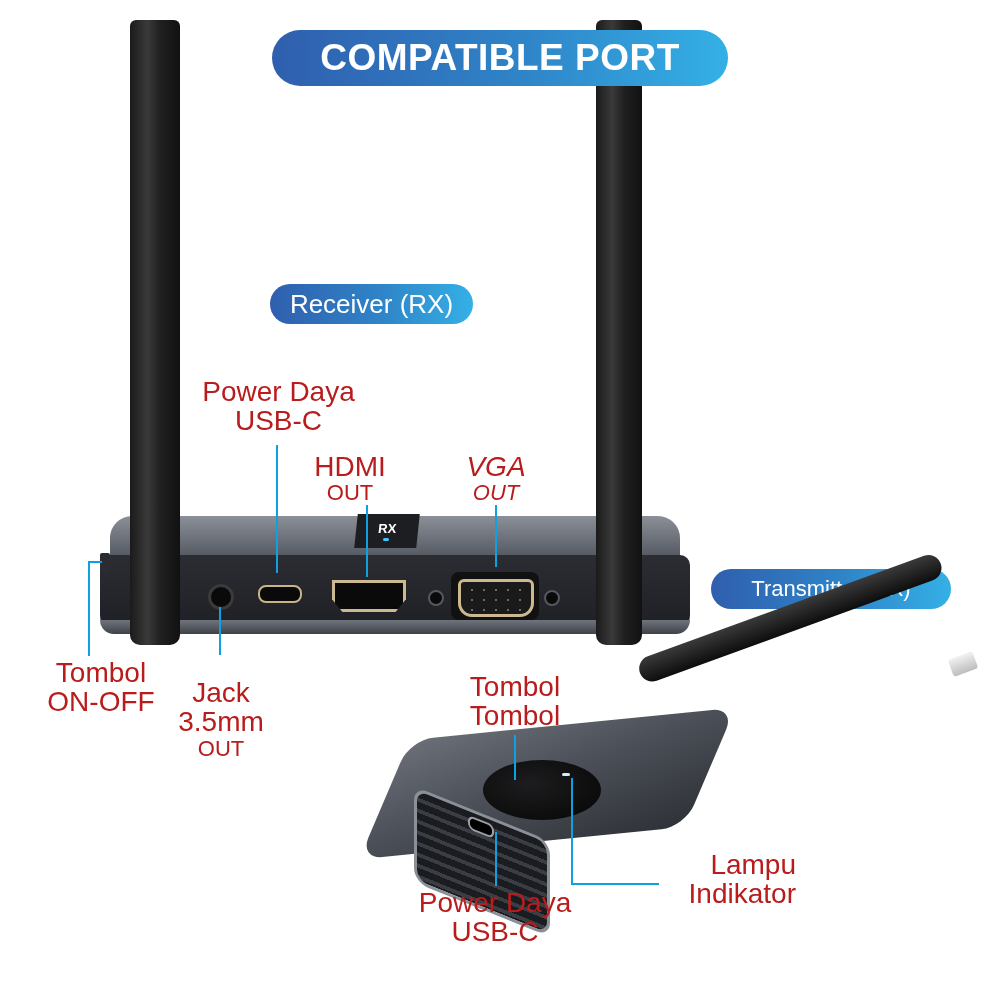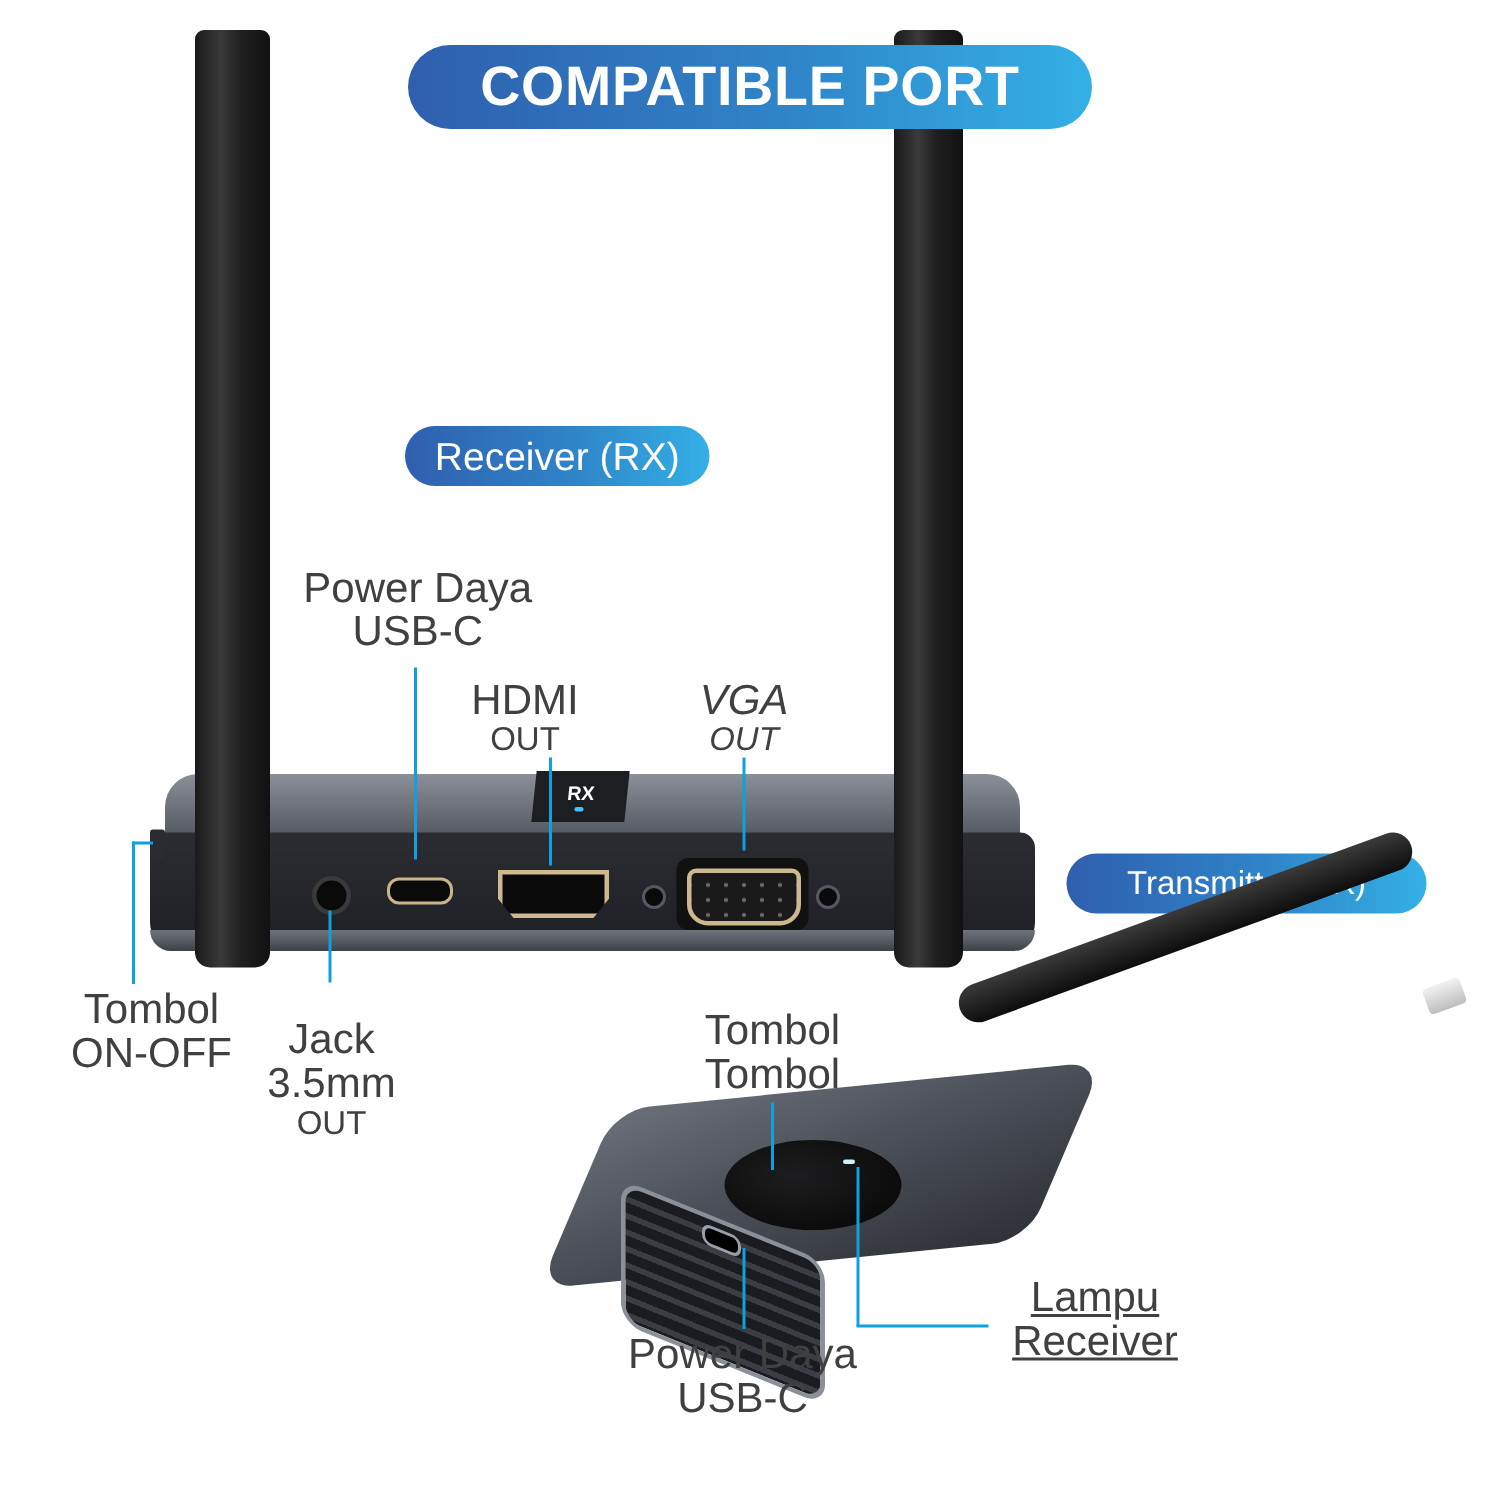--- a/index.html
+++ b/index.html
@@ -11,21 +11,21 @@
     background: linear-gradient(90deg, #2f5fae 0%, #2f84c8 55%, #34b0e6 100%);
     border-radius: 999px;
   }
   .title-pill { left: 272px; top: 30px; width: 456px; height: 56px;
     font-weight: bold; font-size: 37px; line-height: 56px; letter-spacing: 0.5px; z-index: 3; }
   .rx-pill { left: 270px; top: 284px; width: 203px; height: 40px;
     font-size: 26px; line-height: 40px; }
   .tx-pill { left: 711px; top: 569px; width: 240px; height: 40px;
     font-size: 22px; line-height: 40px; }
 
-  .label { position: absolute; color: #404040; text-align: center; line-height: 1.05; white-space: nowrap; }
+  .label { position: absolute; color: #b91c1c; text-align: center; line-height: 1.05; white-space: nowrap; }
   .label .big { font-size: 28px; display: block; }
   .label .small { font-size: 22px; display: block; }
   .line { position: absolute; background: #0ea0e0; }
 
   
   .antenna { position: absolute; background: linear-gradient(90deg, #1a1a1a 0%, #3a3a3a 35%, #202020 60%, #111 100%);
     border-radius: 6px 6px 10px 10px; z-index: 2; }
   
   .rx-top { left: 110px; top: 516px; width: 570px; height: 60px;
     background: linear-gradient(180deg, #8a8f98 0%, #5a5f68 60%, #3d4048 100%);
@@ -141,22 +141,22 @@
 </div>
 
 <div class="label" style="left:450px; top:672px; width:130px;">
   <span class="big">Tombol</span>
   <span class="big">Tombol</span>
 </div>
 <div class="line" style="left:514px; top:735px; width:2px; height:45px;"></div>
 
 <div class="line" style="left:571px; top:778px; width:2px; height:106px;"></div>
 <div class="line" style="left:571px; top:883px; width:88px; height:2px;"></div>
-<div class="label" style="left:664px; top:850px; width:132px; text-align:center;text-decoration:underline;">
+<div class="label" style="left:664px; top:850px; width:132px; text-align:right;">
   <span class="big">Lampu</span>
-  <span class="big">Receiver</span>
+  <span class="big">Indikator</span>
 </div>
 
 <div class="line" style="left:495px; top:832px; width:2px; height:54px;"></div>
 <div class="label" style="left:410px; top:888px; width:170px;">
   <span class="big">Power Daya</span>
   <span class="big">USB-C</span>
 </div>
 
 </body></html>

